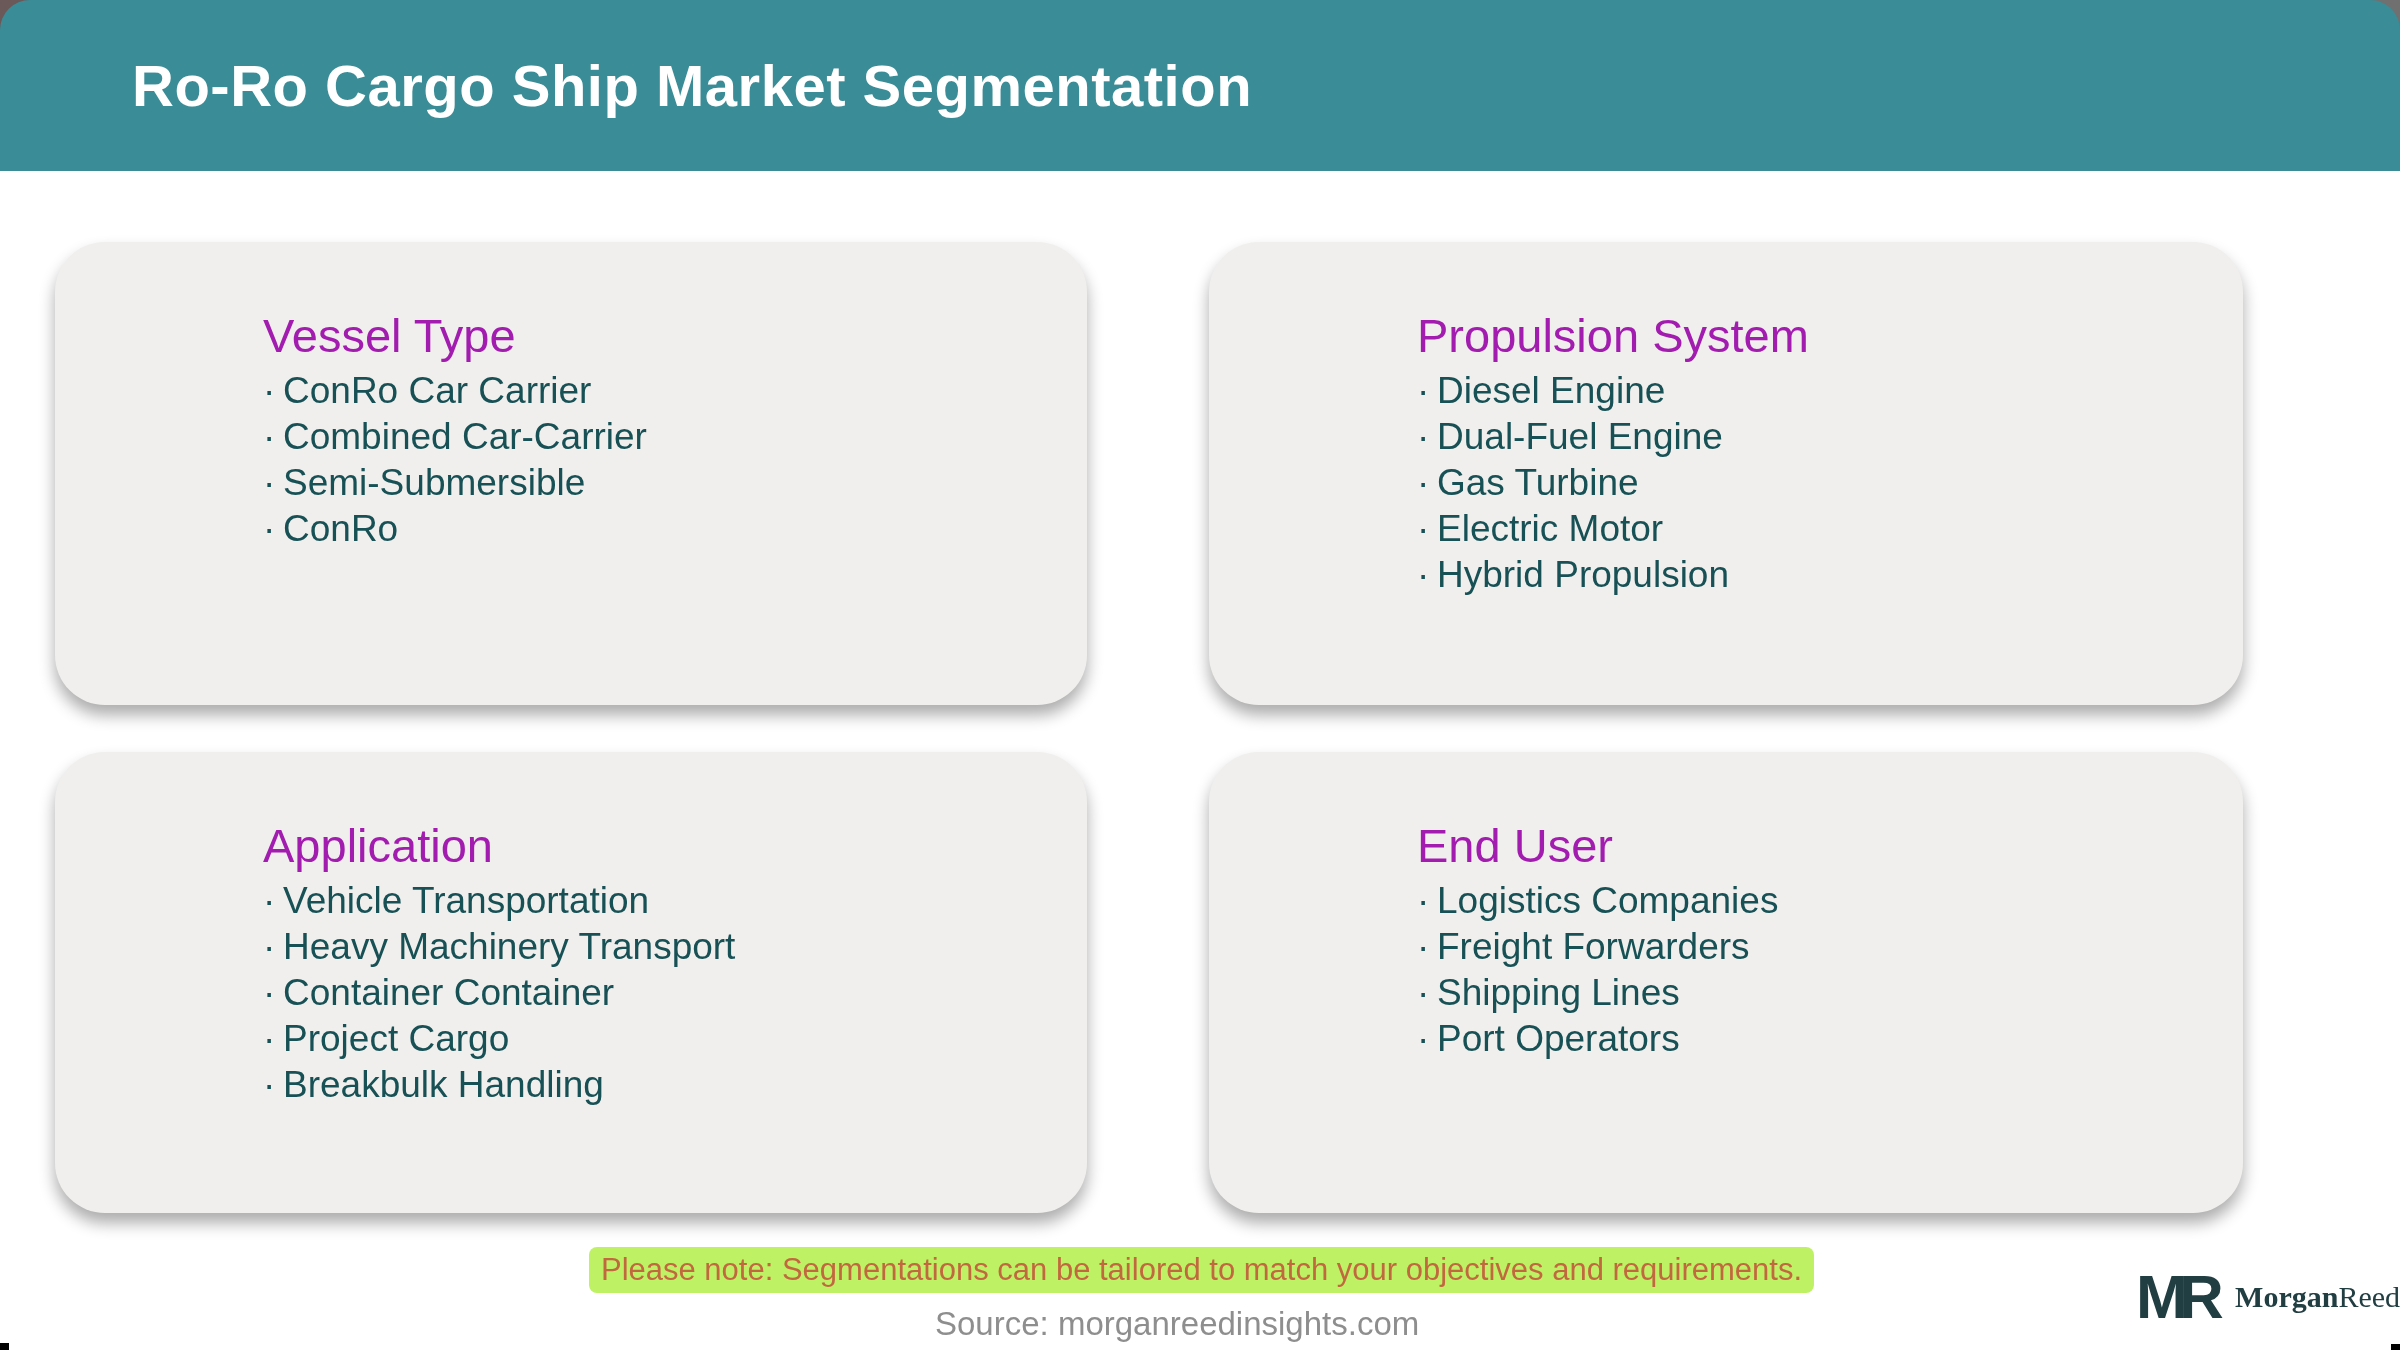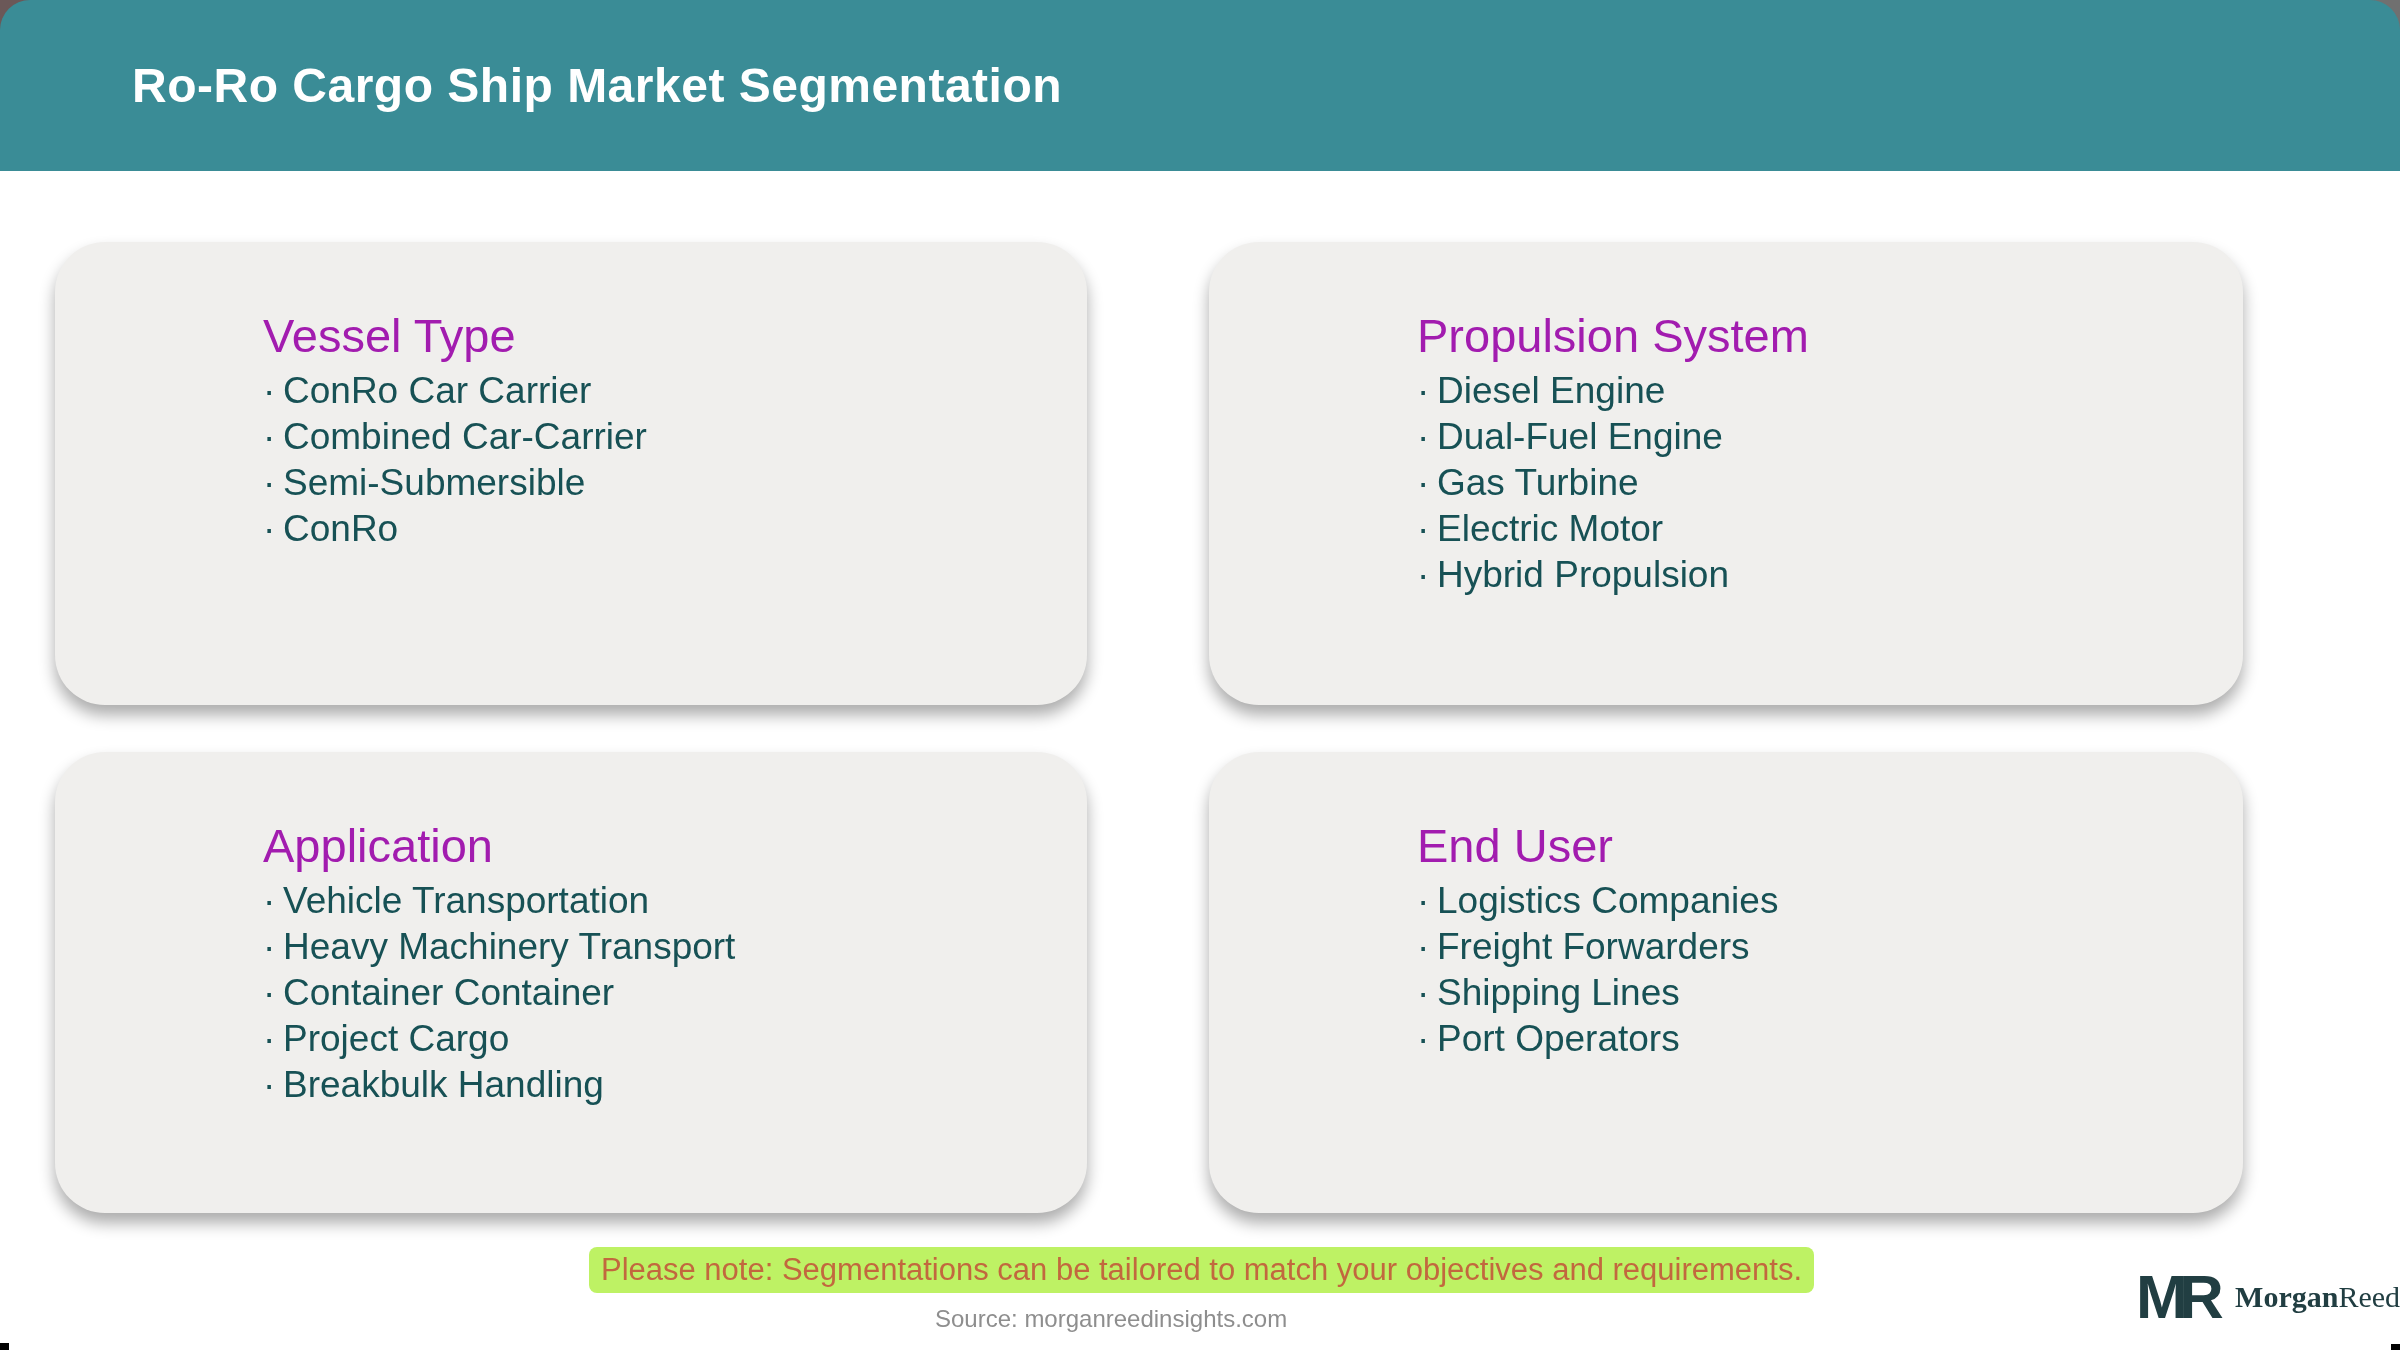--- a/index.html
+++ b/index.html
@@ -23,21 +23,21 @@
     width: 2400px; height: 171px;
     background: #3a8c96;
     border-radius: 30px 30px 0 0;
     display: flex;
     align-items: center;
     z-index: 1;
   }
   h1.page-title {
     margin: 0 0 0 132px;
     color: #ffffff;
-    font-size: 48px;
+    font-size: 58px;
     font-weight: 700;
     letter-spacing: 0.5px;
   }
 
   .card {
     position: absolute;
     background: #f0efed;
     border-radius: 50px;
     box-shadow: 0 10px 16px rgba(0,0,0,0.33);
     box-sizing: border-box;
@@ -87,21 +87,21 @@
   }
   .note-banner span {
     color: #c2683e;
     font-size: 31px;
   }
 
   .source-line {
     position: absolute;
     left: 935px; top: 1305px;
     color: #8e8e8e;
-    font-size: 24px;
+    font-size: 33px;
     z-index: 1;
   }
 
   .logo {
     position: absolute;
     left: 2136px; top: 1266px;
     display: flex;
     align-items: center;
     z-index: 1;
   }

